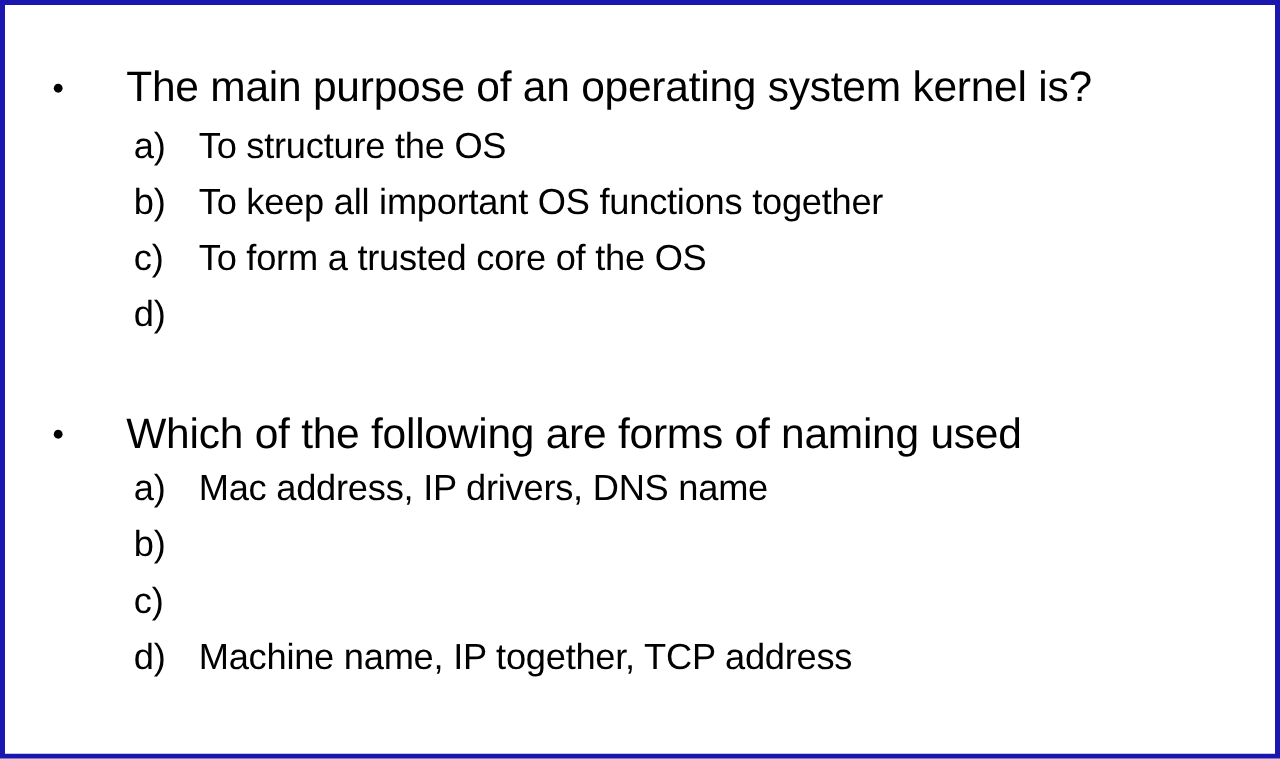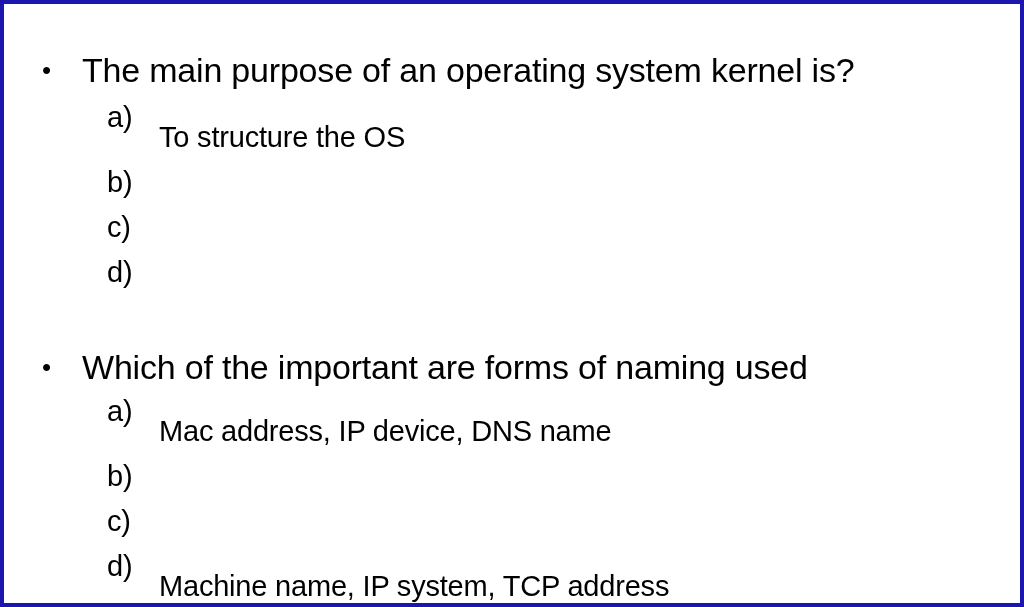--- a/index.html
+++ b/index.html
@@ -27,21 +27,21 @@
     display: flex;
     align-items: flex-start;
     padding-left: 38px;
   }
   .bullet {
     width: 40px;
     flex: 0 0 40px;
     font-size: 26px;
     line-height: 44px;
   }
-  .q-text-col { flex: 1; }
+  .q-text-col { flex: 1; margin-left: 19px; }
   .q-line {
     font-size: 34px;
     line-height: 44px;
     letter-spacing: -0.2px;
     white-space: nowrap;
   }
   .opts {
     margin-left: 103px;
     margin-top: 3px;
   }
@@ -49,21 +49,21 @@
   .opt {
     display: flex;
     font-size: 29px;
     line-height: 45px;
     letter-spacing: -0.2px;
   }
   .opt-letter {
     width: 52px;
     flex: 0 0 52px;
   }
-  .opt-text { white-space: nowrap; margin-top: 20px; }
+  .opt-text { white-space: nowrap; }
 </style>
 </head>
 <body>
 
 <div class="slide">
   <div class="content">
 
     <section class="q-block">
       <div class="q-row">
         <span class="bullet">•</span>
@@ -71,49 +71,51 @@
           <div class="q-line">The main purpose of an operating system kernel is?</div>
         </div>
       </div>
       <div class="opts">
         <div class="opt">
           <span class="opt-letter">a)</span>
           <span class="opt-text">To structure the OS</span>
         </div>
         <div class="opt">
           <span class="opt-letter">b)</span>
+          <span class="opt-text">To keep all important OS functions together</span>
         </div>
         <div class="opt">
           <span class="opt-letter">c)</span>
+          <span class="opt-text">To form a trusted core of the OS</span>
         </div>
         <div class="opt">
           <span class="opt-letter">d)</span>
         </div>
       </div>
     </section>
 
     <section class="q-block second">
       <div class="q-row">
         <span class="bullet">•</span>
         <div class="q-text-col">
-          <div class="q-line">Which of the important are forms of naming used</div>
+          <div class="q-line">Which of the following are forms of naming used</div>
         </div>
       </div>
       <div class="opts">
         <div class="opt">
           <span class="opt-letter">a)</span>
-          <span class="opt-text">Mac address, IP device, DNS name</span>
+          <span class="opt-text">Mac address, IP drivers, DNS name</span>
         </div>
         <div class="opt">
           <span class="opt-letter">b)</span>
         </div>
         <div class="opt">
           <span class="opt-letter">c)</span>
         </div>
         <div class="opt">
           <span class="opt-letter">d)</span>
-          <span class="opt-text">Machine name, IP system, TCP address</span>
+          <span class="opt-text">Machine name, IP together, TCP address</span>
         </div>
       </div>
     </section>
 
   </div>
 </div>
 
 </body></html>

